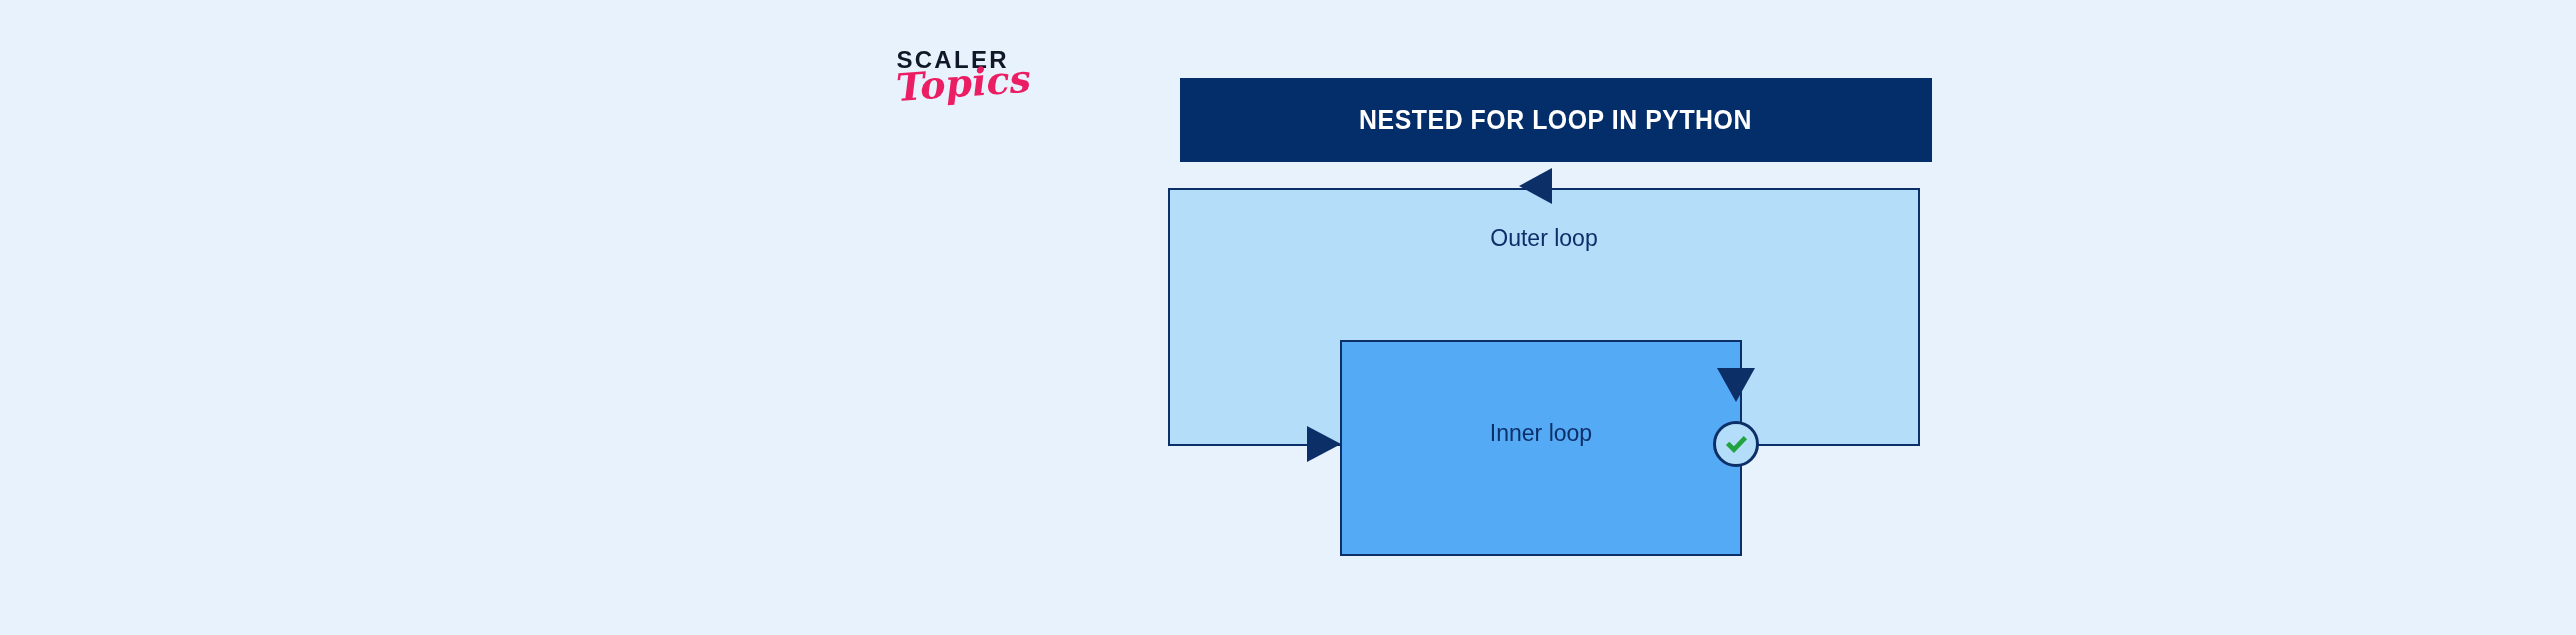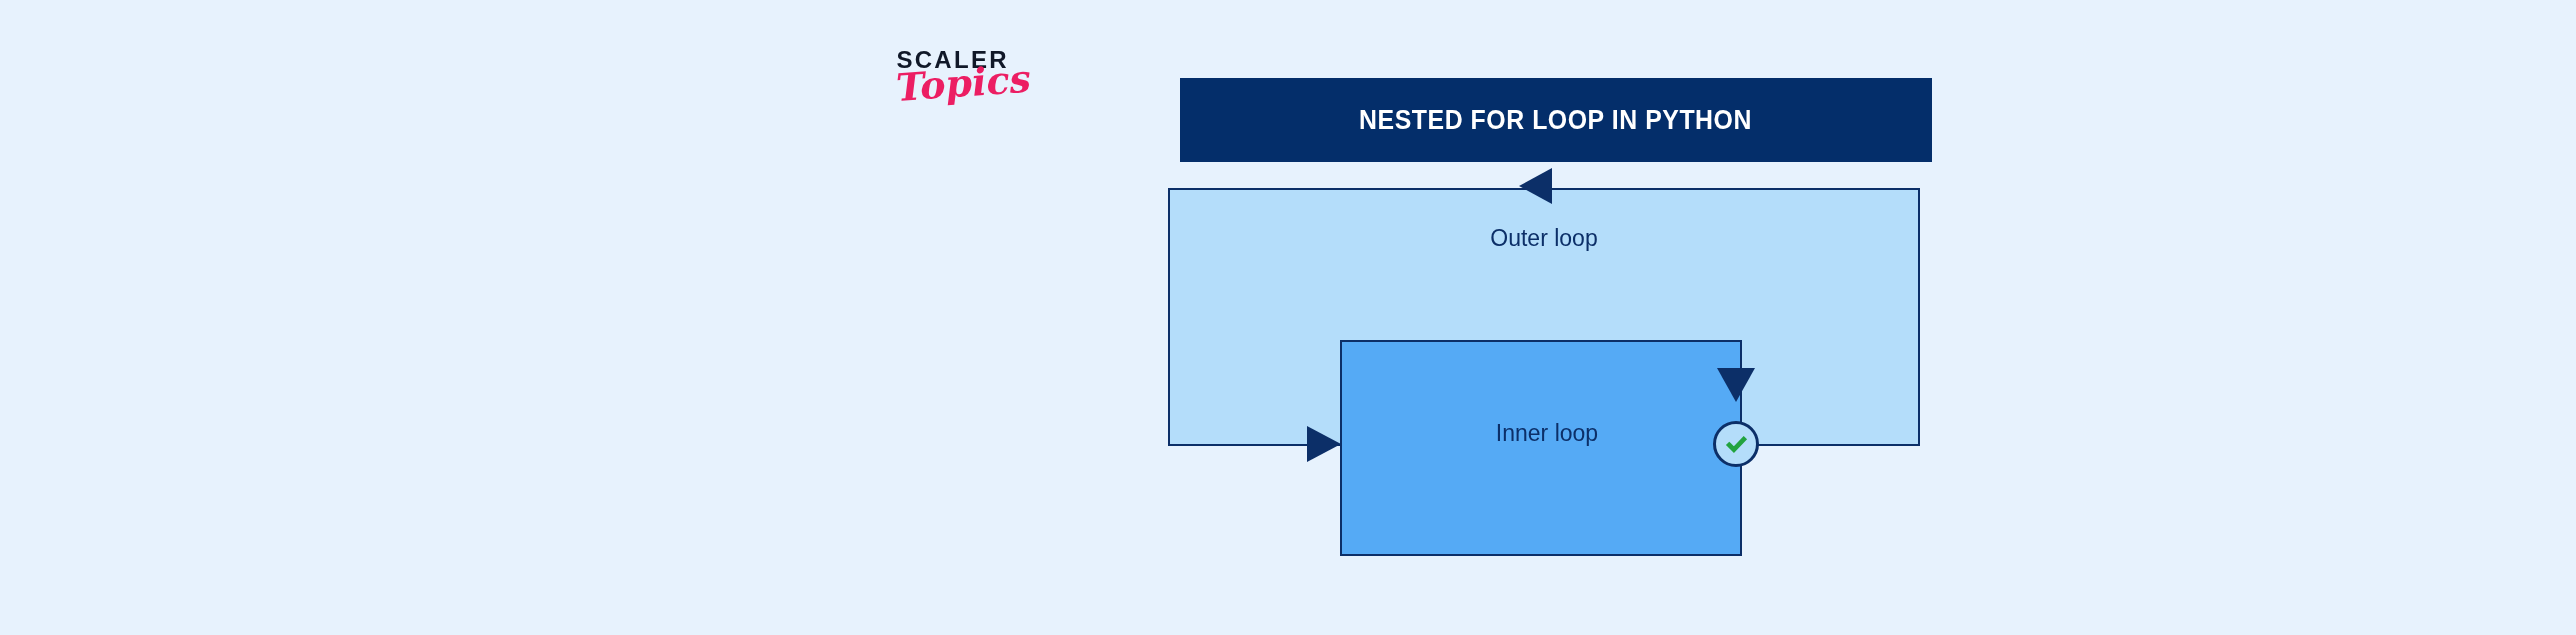--- a/index.html
+++ b/index.html
@@ -124,21 +124,20 @@
   #inner-loop-label {
     position: absolute;
     left: 0;
     top: 78px;
     width: 100%;
     text-align: center;
     color: #0c2f68;
     font-size: 23px;
     font-family: "Liberation Sans", "DejaVu Sans", sans-serif;
     font-weight: normal;
-    padding-left: 6px;
   }
 
   
   .arrow {
     position: absolute;
     width: 0;
     height: 0;
     z-index: 5;
   }
   #arrow-left-top {

